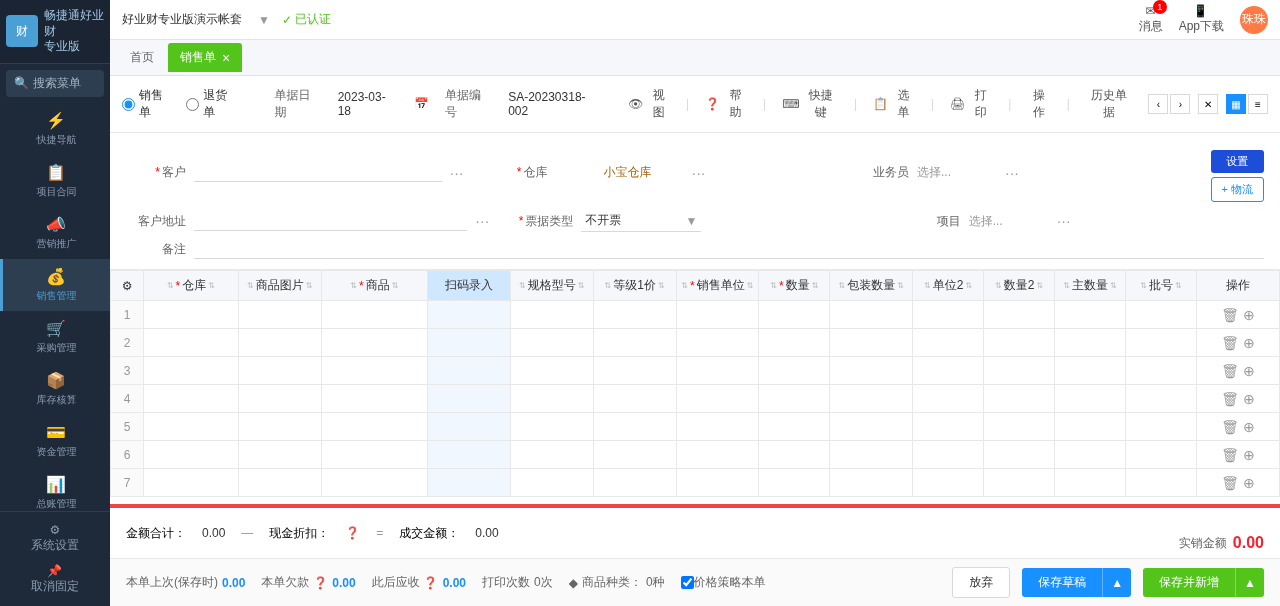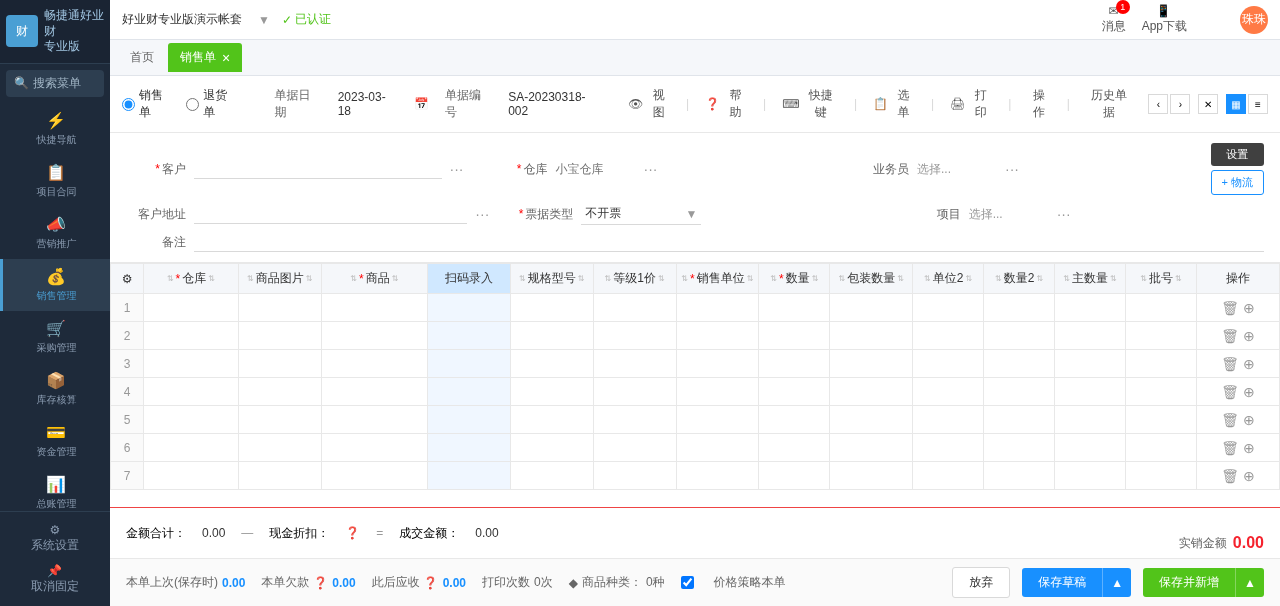--- a/index.html
+++ b/index.html
@@ -23,21 +23,21 @@
     
     .main { flex: 1; display: flex; flex-direction: column; height: 100%; overflow: hidden; }
 
     
     .topbar { height: 40px; background: #fff; display: flex; align-items: center; padding: 0 12px; border-bottom: 1px solid #e0e4ea; gap: 12px; flex-shrink: 0; }
     .topbar-company { display: flex; align-items: center; gap: 16px; color: #333; font-size: 12px; }
     .topbar-verified { color: #52c41a; font-size: 11px; display: flex; align-items: center; gap: 3px; }
     .topbar-right { margin-left: auto; display: flex; align-items: center; gap: 16px; }
     .topbar-icon-btn { display: flex; flex-direction: column; align-items: center; color: #555; font-size: 10px; cursor: pointer; position: relative; }
     .topbar-icon-btn .badge { position: absolute; top: -4px; right: -4px; background: red; color: white; border-radius: 50%; width: 14px; height: 14px; font-size: 9px; display: flex; align-items: center; justify-content: center; }
-    .avatar { width: 28px; height: 28px; background: #ff7a45; border-radius: 50%; display: flex; align-items: center; justify-content: center; color: white; font-size: 12px; cursor: pointer; margin-left: 37px; }
+    .avatar { width: 28px; height: 28px; background: #ff7a45; border-radius: 50%; display: flex; align-items: center; justify-content: center; color: white; font-size: 12px; cursor: pointer; }
 
     
     .tabbar { height: 36px; background: #f5f7fa; display: flex; align-items: center; padding: 0 8px; border-bottom: 1px solid #e0e4ea; gap: 2px; flex-shrink: 0; }
     .tab-home { padding: 6px 12px; color: #666; cursor: pointer; font-size: 12px; }
     .tab-item { display: flex; align-items: center; gap: 6px; padding: 6px 12px; background: #52c41a; color: white; border-radius: 3px 3px 0 0; cursor: pointer; font-size: 12px; }
     .tab-close { cursor: pointer; font-size: 14px; line-height: 1; }
 
     
     .content { flex: 1; background: #fff; overflow: hidden; display: flex; flex-direction: column; }
 
@@ -57,50 +57,50 @@
     
     .form-fields { padding: 10px 16px; border-bottom: 1px solid #e8e8e8; flex-shrink: 0; }
     .form-row { display: flex; align-items: center; margin-bottom: 8px; gap: 24px; }
     .form-field { display: flex; align-items: center; gap: 8px; flex: 1; }
     .form-field-label { color: #666; white-space: nowrap; min-width: 60px; text-align: right; }
     .form-field-label.required::before { content: '*'; color: red; margin-right: 2px; }
     .form-field-input { flex: 1; border: none; border-bottom: 1px solid #d9d9d9; padding: 2px 4px; min-width: 150px; color: #333; outline: none; background: transparent; }
     .form-field-more { color: #999; cursor: pointer; font-size: 14px; }
     .form-field-select { display: flex; align-items: center; gap: 4px; border: none; border-bottom: 1px solid #d9d9d9; padding: 2px 4px; min-width: 120px; }
     .form-field-select span { color: #333; }
-    .btn-set { background: #404040; color: white; border: none; padding: 4px 10px; border-radius: 3px; cursor: pointer; font-size: 11px; }
+    .btn-set { background: #1d4ed8; color: white; border: none; padding: 4px 10px; border-radius: 3px; cursor: pointer; font-size: 11px; margin-top: 7px; }
     .btn-flow { background: #fff; color: #1890ff; border: 1px solid #1890ff; padding: 4px 10px; border-radius: 3px; cursor: pointer; font-size: 11px; }
 
     
     .detail-tabs { display: flex; align-items: center; padding: 6px 16px 0; border-bottom: 1px solid #e8e8e8; flex-shrink: 0; }
     .detail-tab { padding: 6px 12px; cursor: pointer; color: #666; border-bottom: 2px solid transparent; }
     .detail-tab.active { color: #1890ff; border-bottom-color: #1890ff; font-weight: 500; }
 
     
     .table-wrapper { flex: 1; overflow: auto; position: relative; }
     .data-table { width: 100%; border-collapse: collapse; table-layout: fixed; }
     .data-table th { background: #f5f7fa; border: 1px solid #e8e8e8; padding: 6px 4px; color: #333; font-weight: normal; white-space: nowrap; position: sticky; top: 0; z-index: 2; }
     .data-table th .th-inner { display: flex; align-items: center; justify-content: center; gap: 2px; }
     .data-table td { border: 1px solid #e8e8e8; padding: 4px; height: 28px; }
     .data-table .row-num { text-align: center; color: #999; background: #fafafa; width: 28px; }
     .col-actions { display: flex; gap: 4px; justify-content: center; }
     .col-action-btn { border: none; background: transparent; cursor: pointer; color: #999; font-size: 14px; }
 
     
-    .footer-bar { padding: 6px 16px; display: flex; align-items: center; gap: 16px; border-top: 1px solid #ef4444; background: #fff; flex-shrink: 0; }
+    .footer-bar { padding: 6px 16px; display: flex; align-items: center; gap: 16px; border-top: 4px solid #ef4444; background: #fff; flex-shrink: 0; }
     .footer-right { margin-left: auto; display: flex; align-items: center; gap: 8px; margin-top: 20px; }
     .actual-amount { display: flex; align-items: center; gap: 6px; }
     .actual-amount-label { color: #666; }
     .actual-amount-value { color: #f5222d; font-weight: bold; font-size: 16px; }
 
     
     .bottom-bar { padding: 8px 16px; display: flex; align-items: center; gap: 12px; border-top: 1px solid #e8e8e8; background: #fafafa; flex-shrink: 0; }
     .bottom-info { display: flex; align-items: center; gap: 16px; color: #666; flex: 1; }
     .bottom-info-item { display: flex; align-items: center; gap: 4px; }
-    .checkbox-label { display: flex; align-items: center; gap: 20px; cursor: pointer; }
+    .checkbox-label { display: flex; align-items: center; gap: 0; cursor: pointer; }
     .btn-discard { padding: 6px 16px; border: 1px solid #d9d9d9; background: #fff; color: #333; border-radius: 3px; cursor: pointer; }
     .btn-save-draft { padding: 6px 16px; background: #1890ff; color: white; border: none; border-radius: 3px 0 0 3px; cursor: pointer; }
     .btn-save-draft-arrow { padding: 6px 8px; background: #1890ff; color: white; border: none; border-left: 1px solid rgba(255,255,255,0.3); border-radius: 0 3px 3px 0; cursor: pointer; }
     .btn-save-new { padding: 6px 16px; background: #52c41a; color: white; border: none; border-radius: 3px 0 0 3px; cursor: pointer; }
     .btn-save-new-arrow { padding: 6px 8px; background: #52c41a; color: white; border: none; border-left: 1px solid rgba(255,255,255,0.3); border-radius: 0 3px 3px 0; cursor: pointer; }
 
     .sort-icon { color: #bbb; font-size: 8px; }
   </style>
 </head>
 <body>
@@ -279,21 +279,21 @@
 
     <div class="form-fields">
       <div class="form-row">
         <div class="form-field">
           <span class="form-field-label required">客户</span>
           <input type="text" class="form-field-input" style="min-width: 180px;">
           <span class="form-field-more">···</span>
         </div>
         <div class="form-field">
           <span class="form-field-label required">仓库</span>
-          <span style="color:#737373;min-width:80px;">小宝仓库</span>
+          <span style="color:#a16207;min-width:80px;margin-left:48px;">小宝仓库</span>
           <span class="form-field-more">···</span>
         </div>
         <div class="form-field">
           <span class="form-field-label">业务员</span>
           <span style="color:#999;min-width:80px;">选择...</span>
           <span class="form-field-more">···</span>
         </div>
         <div style="display:flex;flex-direction:column;gap:4px;margin-left:auto;">
           <button class="btn-set">设置</button>
           <button class="btn-flow">+ 物流</button>

